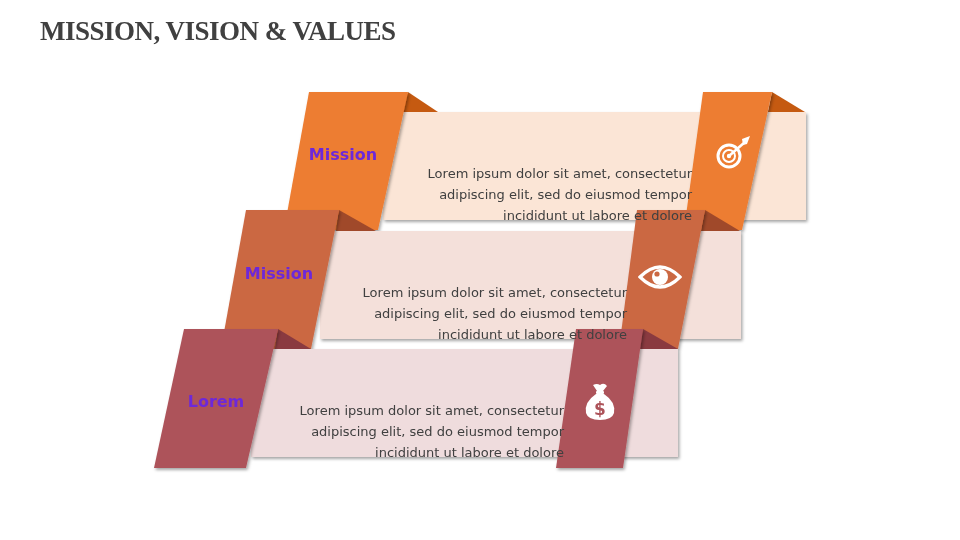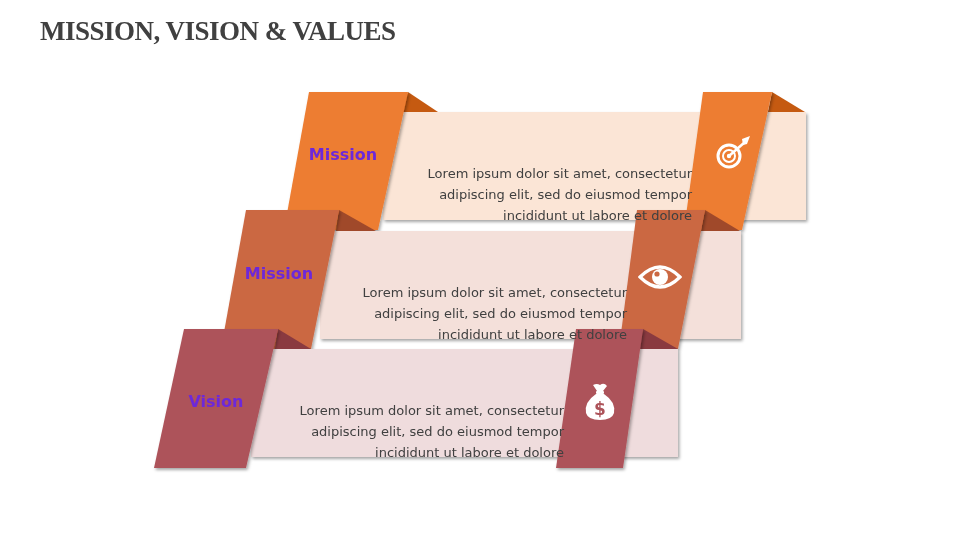--- a/index.html
+++ b/index.html
@@ -42,21 +42,21 @@
     <rect x="251" y="349" width="427" height="108" fill="#EFDCDD" filter="url(#sh)"></rect>
     <polygon points="278,329 311,349 275,349" fill="#8A3A40"></polygon>
     <polygon points="184,329 278,329 246,468 154,468" fill="#AD535A" filter="url(#sh)"></polygon>
     <polygon points="643,329 678,349 639,349" fill="#8A3A40"></polygon>
     <polygon points="576,329 643,329 623,468 556,468" fill="#AD535A" filter="url(#sh)"></polygon>
   </g>
 </svg>
 
 <div class="label" style="left:283px; top:145px;">Mission</div>
 <div class="label" style="left:219px; top:264px;">Mission</div>
-<div class="label" style="left:156px; top:392px;">Vision</div>
+<div class="label" style="left:156px; top:392px;">Lorem</div>
 
 <div class="body-text" style="left:392px; top:135px;">
   <div>Lorem ipsum dolor sit amet, consectetur</div>
   <div>adipiscing elit, sed do eiusmod tempor</div>
   <div>incididunt ut labore et dolore</div>
 </div>
 <div class="body-text" style="left:327px; top:254px;">
   <div>Lorem ipsum dolor sit amet, consectetur</div>
   <div>adipiscing elit, sed do eiusmod tempor</div>
   <div>incididunt ut labore et dolore</div>

